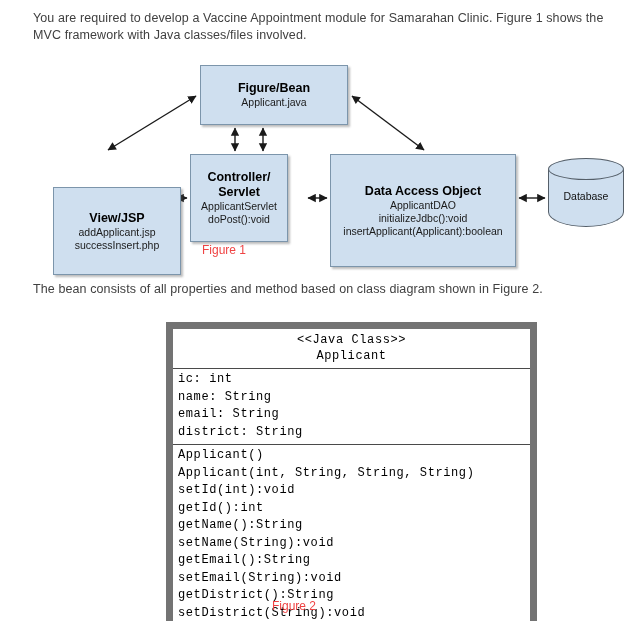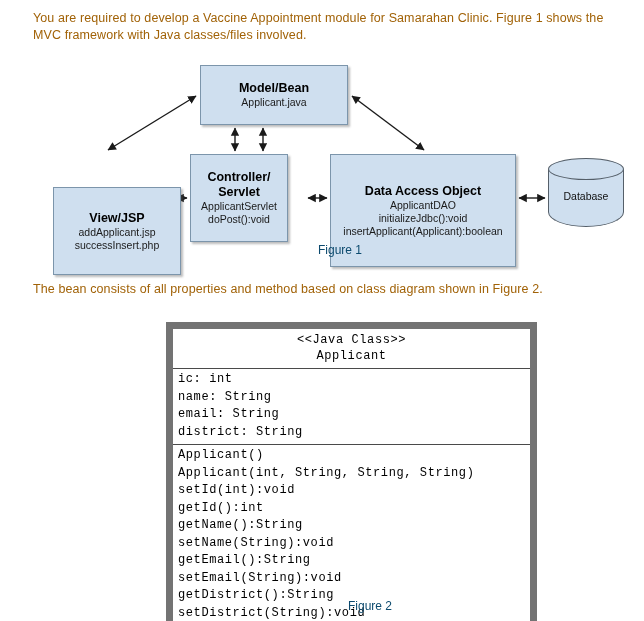--- a/index.html
+++ b/index.html
@@ -15,21 +15,21 @@
     font-family: "Liberation Sans", sans-serif;
     color: #000000;
     overflow: hidden;
   }
 
   
   .para {
     position: absolute;
     font-size: 12.5px;
     line-height: 17px;
-    color: #a16207;
+    color: #404040;
     letter-spacing: 0.1px;
   }
   #intro-paragraph { left: 33px; top: 10px; width: 600px; }
   #bean-paragraph  { left: 33px; top: 281px; width: 600px; }
 
   
   #figure1 {
     position: absolute;
     left: 0; top: 55px;
     width: 644px; height: 205px;
@@ -101,22 +101,22 @@
   #fig1-arrows {
     position: absolute;
     left: 0; top: 0;
     width: 644px; height: 205px;
     pointer-events: none;
   }
 
   .fig-caption {
     position: absolute;
     font-size: 12px;
-    text-align: right;
-    color: #0c4a6e;
+    text-align: left;
+    color: #ef4444;
   }
   #figure1-caption { left: 202px; top: 243px; width: 160px; }
   #figure2-caption { left: 272px; top: 599px; width: 120px; }
 
   
   #class-box {
     position: absolute;
     left: 166px; top: 322px;
     width: 371px;
     border: 7px solid #737373;
@@ -176,21 +176,21 @@
     <line x1="176" y1="143" x2="187" y2="143" stroke="#1a1a1a" stroke-width="1.4" marker-end="url(#ahead)" marker-start="url(#atail)"></line>
 
       DAO (horizontal) --&gt;
     <line x1="308" y1="143" x2="327" y2="143" stroke="#1a1a1a" stroke-width="1.4" marker-end="url(#ahead)" marker-start="url(#atail)"></line>
 
       Database (horizontal) --&gt;
     <line x1="519" y1="143" x2="545" y2="143" stroke="#1a1a1a" stroke-width="1.4" marker-end="url(#ahead)" marker-start="url(#atail)"></line>
   </svg>
 
   <div class="node" id="node-model">
-    <div class="n-title">Model/Bean</div>
+    <div class="n-title">Figure/Bean</div>
     <div class="n-sub">Applicant.java</div>
   </div>
 
   <div class="node" id="node-view">
     <div class="n-title">View/JSP</div>
     <div class="n-sub">addApplicant.jsp</div>
     <div class="n-sub">successInsert.php</div>
   </div>
 
   <div class="node" id="node-controller">

